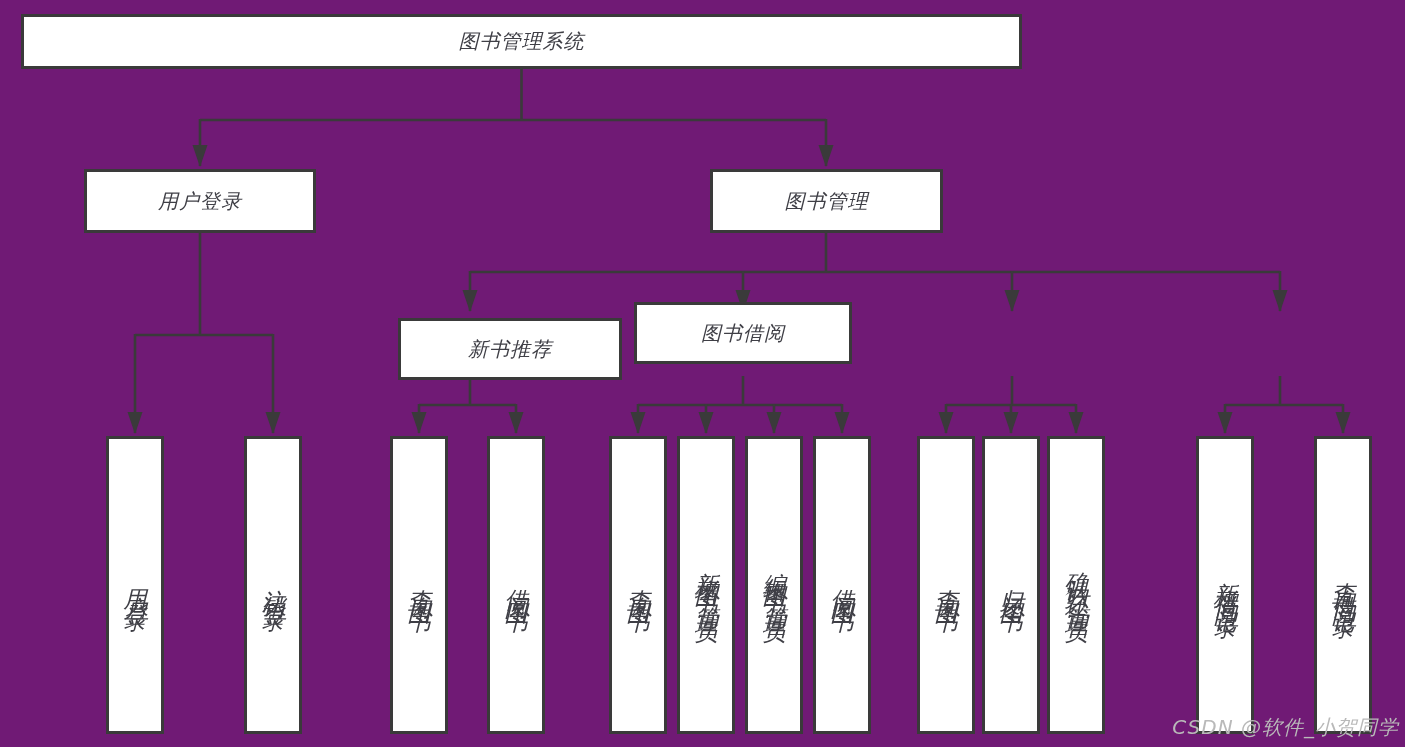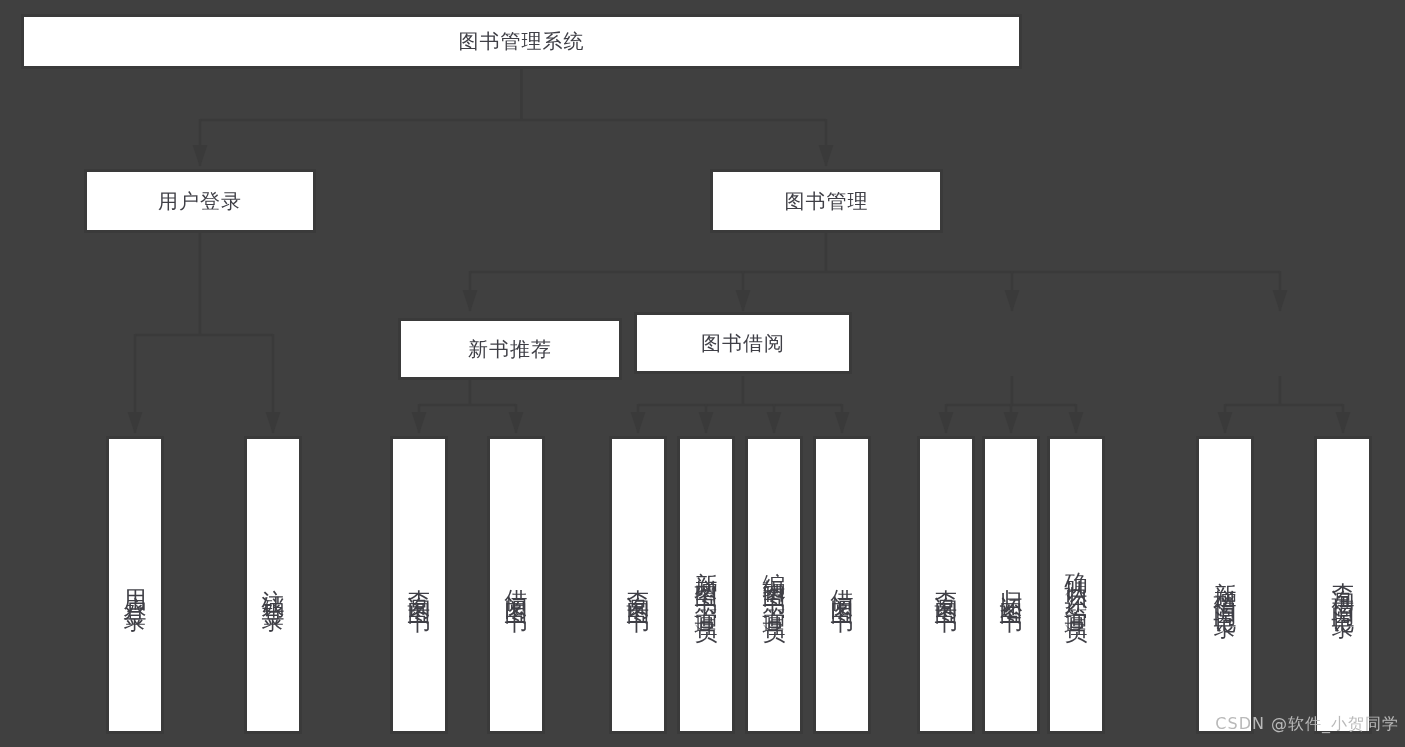--- a/index.html
+++ b/index.html
@@ -5,22 +5,23 @@
   html, body {
     margin: 0;
     padding: 0;
     background: #ffffff;
     font-family: "DejaVu Sans", "Liberation Sans", sans-serif;
   }
   .canvas {
     position: relative;
     width: 1405px;
     height: 747px;
-    background: #404040;
+    background: #701a75;
     overflow: hidden;
+    font-style: italic;
   }
   .connectors {
     position: absolute;
     left: 0; top: 0;
     width: 1405px;
     height: 747px;
   }
   .node {
     position: absolute;
     box-sizing: border-box;
@@ -42,21 +43,21 @@
   .node-v .lbl {
     writing-mode: vertical-lr;
     text-orientation: mixed;
     letter-spacing: 7px;
     line-height: 1;
   }
   .watermark {
     position: absolute;
     top: 714px;
     right: 6px;
-    font-size: 16px;
+    font-size: 20px;
     color: #b9b9b9;
     letter-spacing: 1px;
     white-space: nowrap;
   }
 </style>
 </head>
 <body>
 
 <div class="canvas">
 
@@ -124,21 +125,21 @@
   <div class="node node-h" style="left:84px; top:169px; width:232px; height:64px;">
     <span class="lbl">用户登录</span>
   </div>
   <div class="node node-h" style="left:710px; top:169px; width:233px; height:64px;align-items:center;">
     <span class="lbl">图书管理</span>
   </div>
 
   <div class="node node-h" style="left:358px; top:318px; width:224px; height:62px;margin-left:40px;">
     <span class="lbl">新书推荐</span>
   </div>
-  <div class="node node-h" style="left:634px; top:312px; width:218px; height:62px;">
+  <div class="node node-h" style="left:634px; top:302px; width:218px; height:62px;">
     <span class="lbl">图书借阅</span>
   </div>
 
   <div class="node node-v" style="left:106px; top:436px; width:58px; height:298px;">
     <span class="lbl">用户登录</span>
   </div>
   <div class="node node-v" style="left:244px; top:436px; width:58px; height:298px;">
     <span class="lbl">注销登录</span>
   </div>
 

